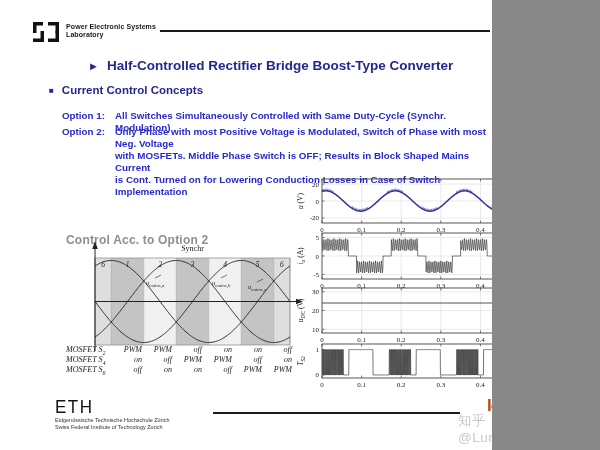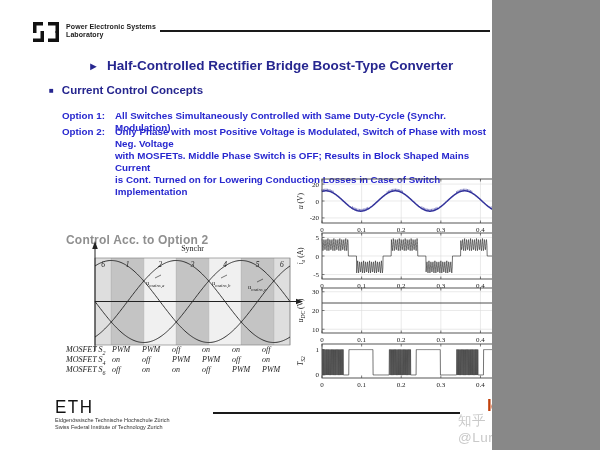--- a/index.html
+++ b/index.html
@@ -20,21 +20,21 @@
   .opt-text{font-size:9.8px;font-weight:bold;color:#2828cf;line-height:12px;}
   .o1l{left:62px;top:110px;} .o1t{left:115px;top:110px;}
   .o2l{left:62px;top:126px;} .o2t{left:115px;top:126px;}
   
   .diag{left:60px;top:233px;width:244px;height:155px;}
   .diagtitle{left:6px;top:0px;font-size:12px;font-weight:bold;color:#8f8f8f;letter-spacing:.2px;}
   .sectorlbl{left:35px;top:11px;width:195px;text-align:center;
              font-family:"Liberation Serif",serif;font-size:8px;color:#222;}
   .mrow{position:absolute;left:6px;display:flex;align-items:baseline;
         font-family:"Liberation Serif",serif;font-style:italic;font-size:8px;color:#222;}
-  .mlabel{width:46px;} .mcell{width:30px;text-align:left;}
+  .mlabel{width:46px;} .mcell{width:30px;text-align:right;}
   .mrow sub{font-size:6px;}
   
   svg.plot{position:absolute;overflow:visible;}
   .tk{font-family:"Liberation Serif",serif;font-size:7px;fill:#222;}
   .ylab{font-family:"Liberation Serif",serif;font-size:7.5px;fill:#222;}
   .snum{font-family:"Liberation Serif",serif;font-style:italic;font-size:7.5px;fill:#222;}
   .plbl{font-family:"Liberation Serif",serif;font-style:italic;font-size:6.5px;fill:#222;}
   
   .ethlogo{left:55px;top:398px;font-size:17px;font-weight:400;color:#111;
            letter-spacing:1.5px;transform:scaleY(1.05);}

